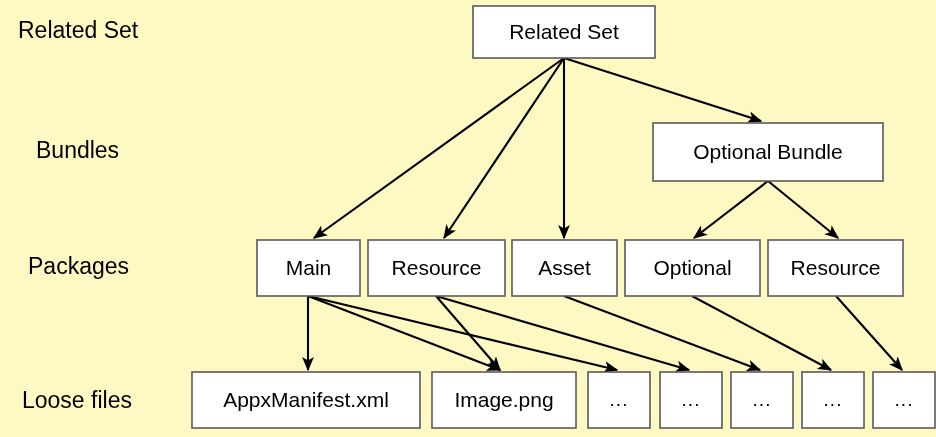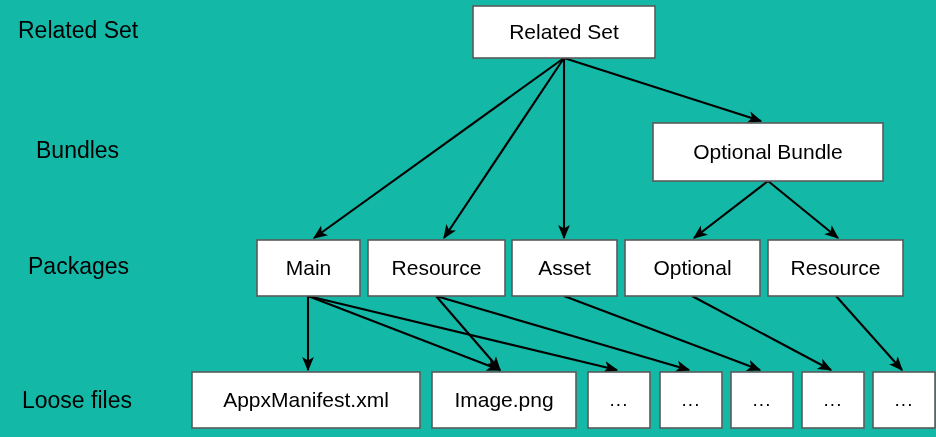--- a/index.html
+++ b/index.html
@@ -4,21 +4,21 @@
 <style>
   html, body {
     margin: 0;
     padding: 0;
     background: #ffffff;
   }
   #canvas {
     position: relative;
     width: 936px;
     height: 437px;
-    background: #14b8a6;
+    background: #fef9c3;
     font-family: "Liberation Sans", sans-serif;
     overflow: hidden;
   }
   #diagram-svg {
     position: absolute;
     top: 0;
     left: 0;
     width: 936px;
     height: 437px;
   }

